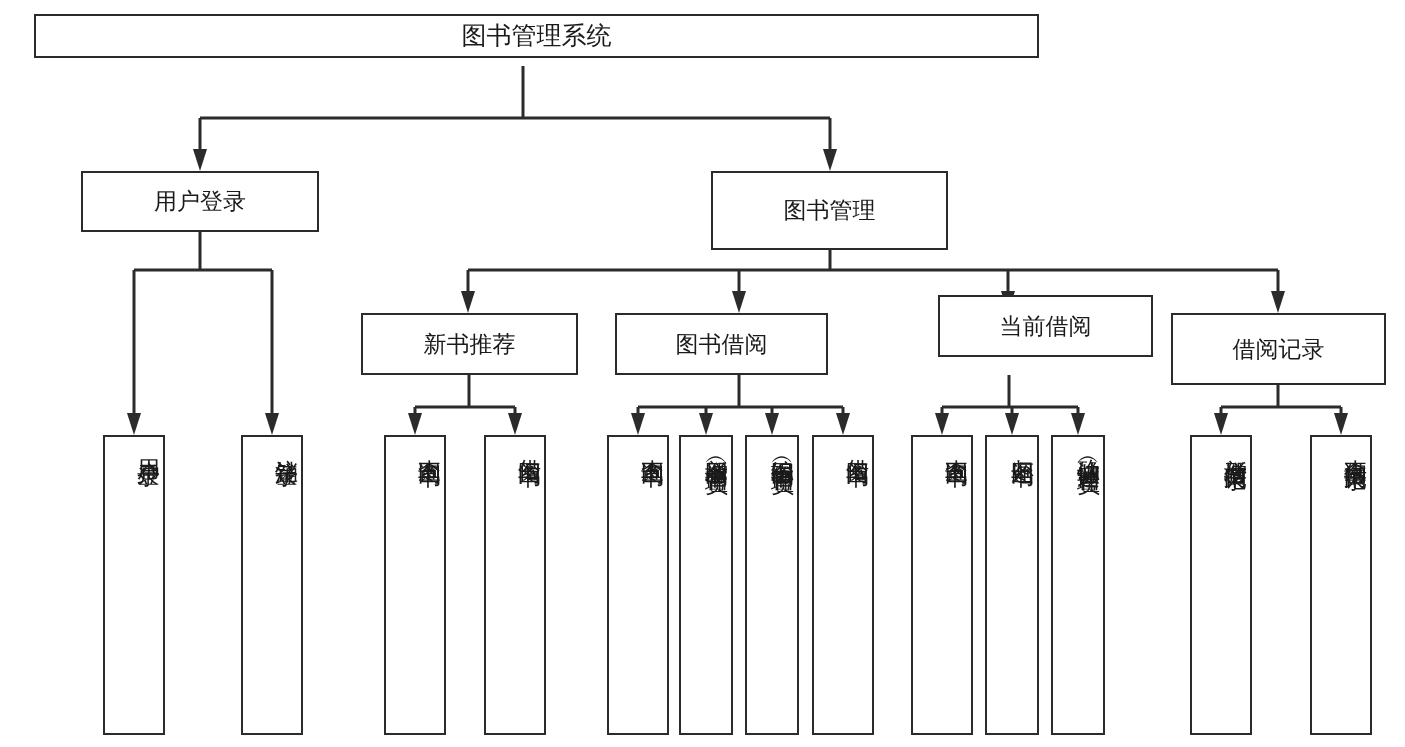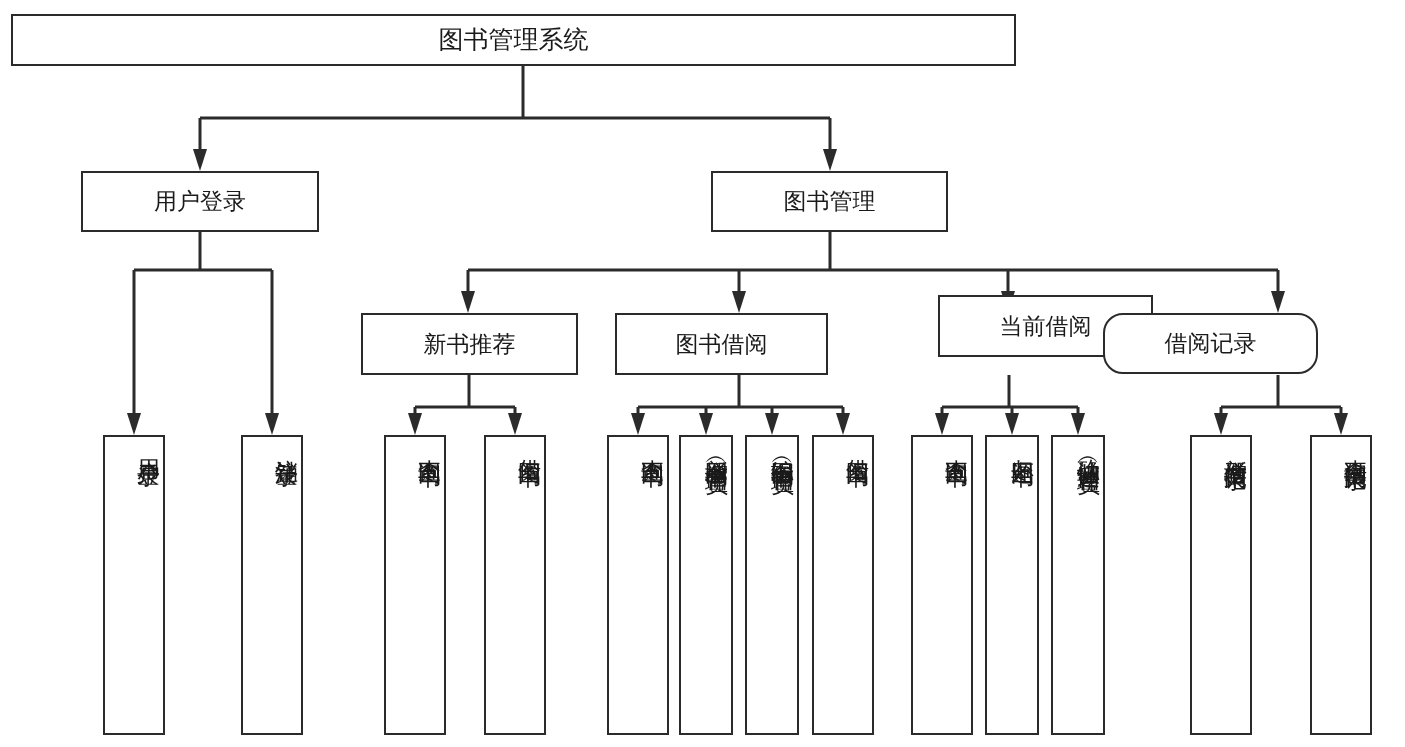--- a/index.html
+++ b/index.html
@@ -128,41 +128,41 @@
       <line x1="1078" y1="407" x2="1078" y2="415" stroke="#2b2b2b" stroke-width="3"></line>
       <polygon points="1071,413 1085,413 1078,435" fill="#2b2b2b"></polygon>
       <line x1="1278" y1="375" x2="1278" y2="407" stroke="#2b2b2b" stroke-width="3"></line>
       <line x1="1221" y1="407" x2="1341" y2="407" stroke="#2b2b2b" stroke-width="3"></line>
       <line x1="1221" y1="407" x2="1221" y2="415" stroke="#2b2b2b" stroke-width="3"></line>
       <polygon points="1214,413 1228,413 1221,435" fill="#2b2b2b"></polygon>
       <line x1="1341" y1="407" x2="1341" y2="415" stroke="#2b2b2b" stroke-width="3"></line>
       <polygon points="1334,413 1348,413 1341,435" fill="#2b2b2b"></polygon>
     </svg>
 
-  <div class="node level-0" style="left:11px; top:14px; width:1005px; height:52px;">
+  <div class="node level-0" style="left:34px; top:14px; width:1005px; height:44px;">
     <span class="node-label">图书管理系统</span>
   </div>
 
   <div class="node level-1" style="left:81px; top:171px; width:238px; height:61px;">
     <span class="node-label">用户登录</span>
   </div>
-  <div class="node level-1" style="left:711px; top:171px; width:237px; height:61px;">
+  <div class="node level-1" style="left:711px; top:171px; width:237px; height:79px;">
     <span class="node-label">图书管理</span>
   </div>
 
   <div class="node level-2" style="left:361px; top:313px; width:217px; height:62px;">
     <span class="node-label">新书推荐</span>
   </div>
   <div class="node level-2" style="left:615px; top:313px; width:213px; height:62px;">
     <span class="node-label">图书借阅</span>
   </div>
   <div class="node level-2" style="left:902px; top:295px; width:215px; height:62px;margin-left:36px;">
     <span class="node-label">当前借阅</span>
   </div>
-  <div class="node level-2" style="left:1103px; top:313px; width:215px; height:61px;border-radius:20px;">
+  <div class="node level-2" style="left:1171px; top:313px; width:215px; height:72px;">
     <span class="node-label">借阅记录</span>
   </div>
 
   <div class="node leaf" style="left:103px; top:435px; width:62px; height:300px;">
     <span class="node-label">用户登录</span>
   </div>
   <div class="node leaf" style="left:241px; top:435px; width:62px; height:300px;">
     <span class="node-label">注销登录</span>
   </div>
   <div class="node leaf" style="left:384px; top:435px; width:62px; height:300px;">

